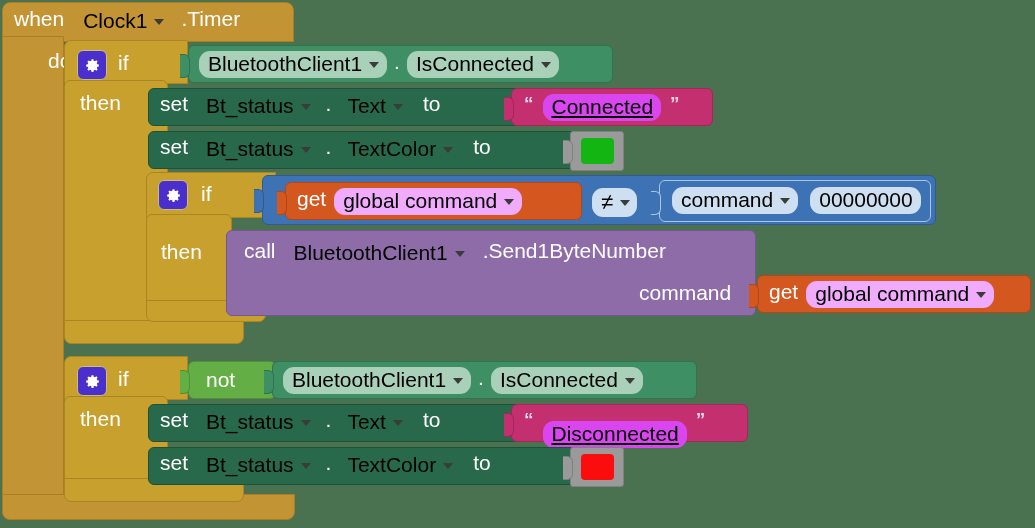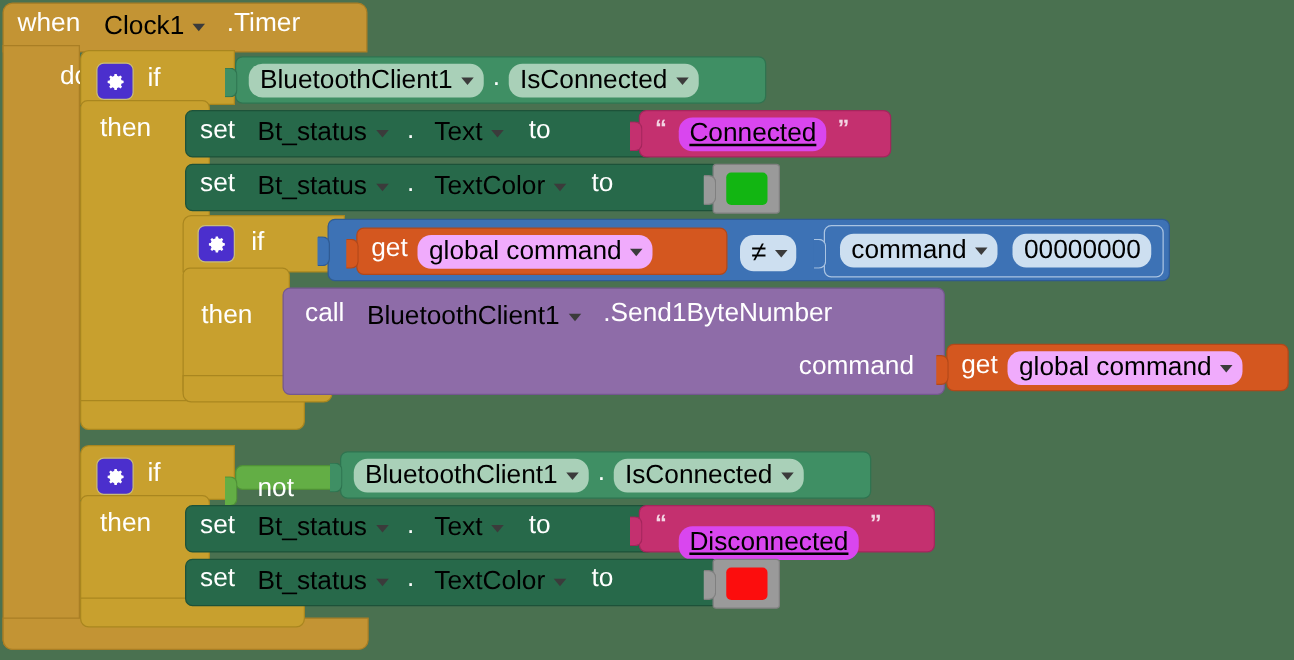--- a/index.html
+++ b/index.html
@@ -216,21 +216,21 @@
 
   <div style="position:absolute;left:77px;top:366px;width:28px;height:28px;border-radius:6px;background:#4b2fcd;border:1px solid #c9bd7a;display:flex;align-items:center;justify-content:center;">
     <svg width="17" height="17" viewBox="0 0 24 24" aria-hidden="true">
       <path fill="#ffffff" d="M12 8.2a3.8 3.8 0 100 7.6 3.8 3.8 0 000-7.6zm0 5.6a1.8 1.8 0 110-3.6 1.8 1.8 0 010 3.6z"></path>
       <path fill="#ffffff" d="M21 13.3v-2.6l-2.3-.4a6.9 6.9 0 00-.8-1.9l1.3-1.9-1.8-1.8-1.9 1.3a6.9 6.9 0 00-1.9-.8L13.3 3h-2.6l-.4 2.3a6.9 6.9 0 00-1.9.8L6.5 4.8 4.7 6.6l1.3 1.9a6.9 6.9 0 00-.8 1.9L3 10.8v2.6l2.2.4c.2.7.4 1.3.8 1.9l-1.3 1.9 1.8 1.8 1.9-1.3c.6.4 1.2.6 1.9.8l.4 2.3h2.6l.4-2.3c.7-.2 1.3-.4 1.9-.8l1.9 1.3 1.8-1.8-1.3-1.9c.4-.6.6-1.2.8-1.9l2.2-.4z"></path>
     </svg>
   </div>
   <div class="lbl" style="position:absolute;left:118px;top:368px;">if</div>
   <div class="lbl" style="position:absolute;left:80px;top:408px;">then</div>
 
-  <div class="blk c-not" style="left:188px;top:372px;width:88px;height:20px;">
+  <div class="blk c-not" style="left:188px;top:361px;width:88px;height:38px;">
     <div class="plug" style="left:-9px;top:8px;background:#63ae45;border:1px solid #4f9137;border-left:none;"></div>
     <span class="lbl" style="position:absolute;left:17px;top:7px;">not</span>
   </div>
 
   <div class="blk c-green" style="left:272px;top:361px;width:425px;height:38px;">
     <div class="plug" style="left:-9px;top:8px;background:#3f8f64;border:1px solid #2f7450;border-left:none;"></div>
     <div class="row" style="left:10px;top:5px;height:28px;">
       <span class="field">
         <span>BluetoothClient1</span>
         <span class="caret"></span>

